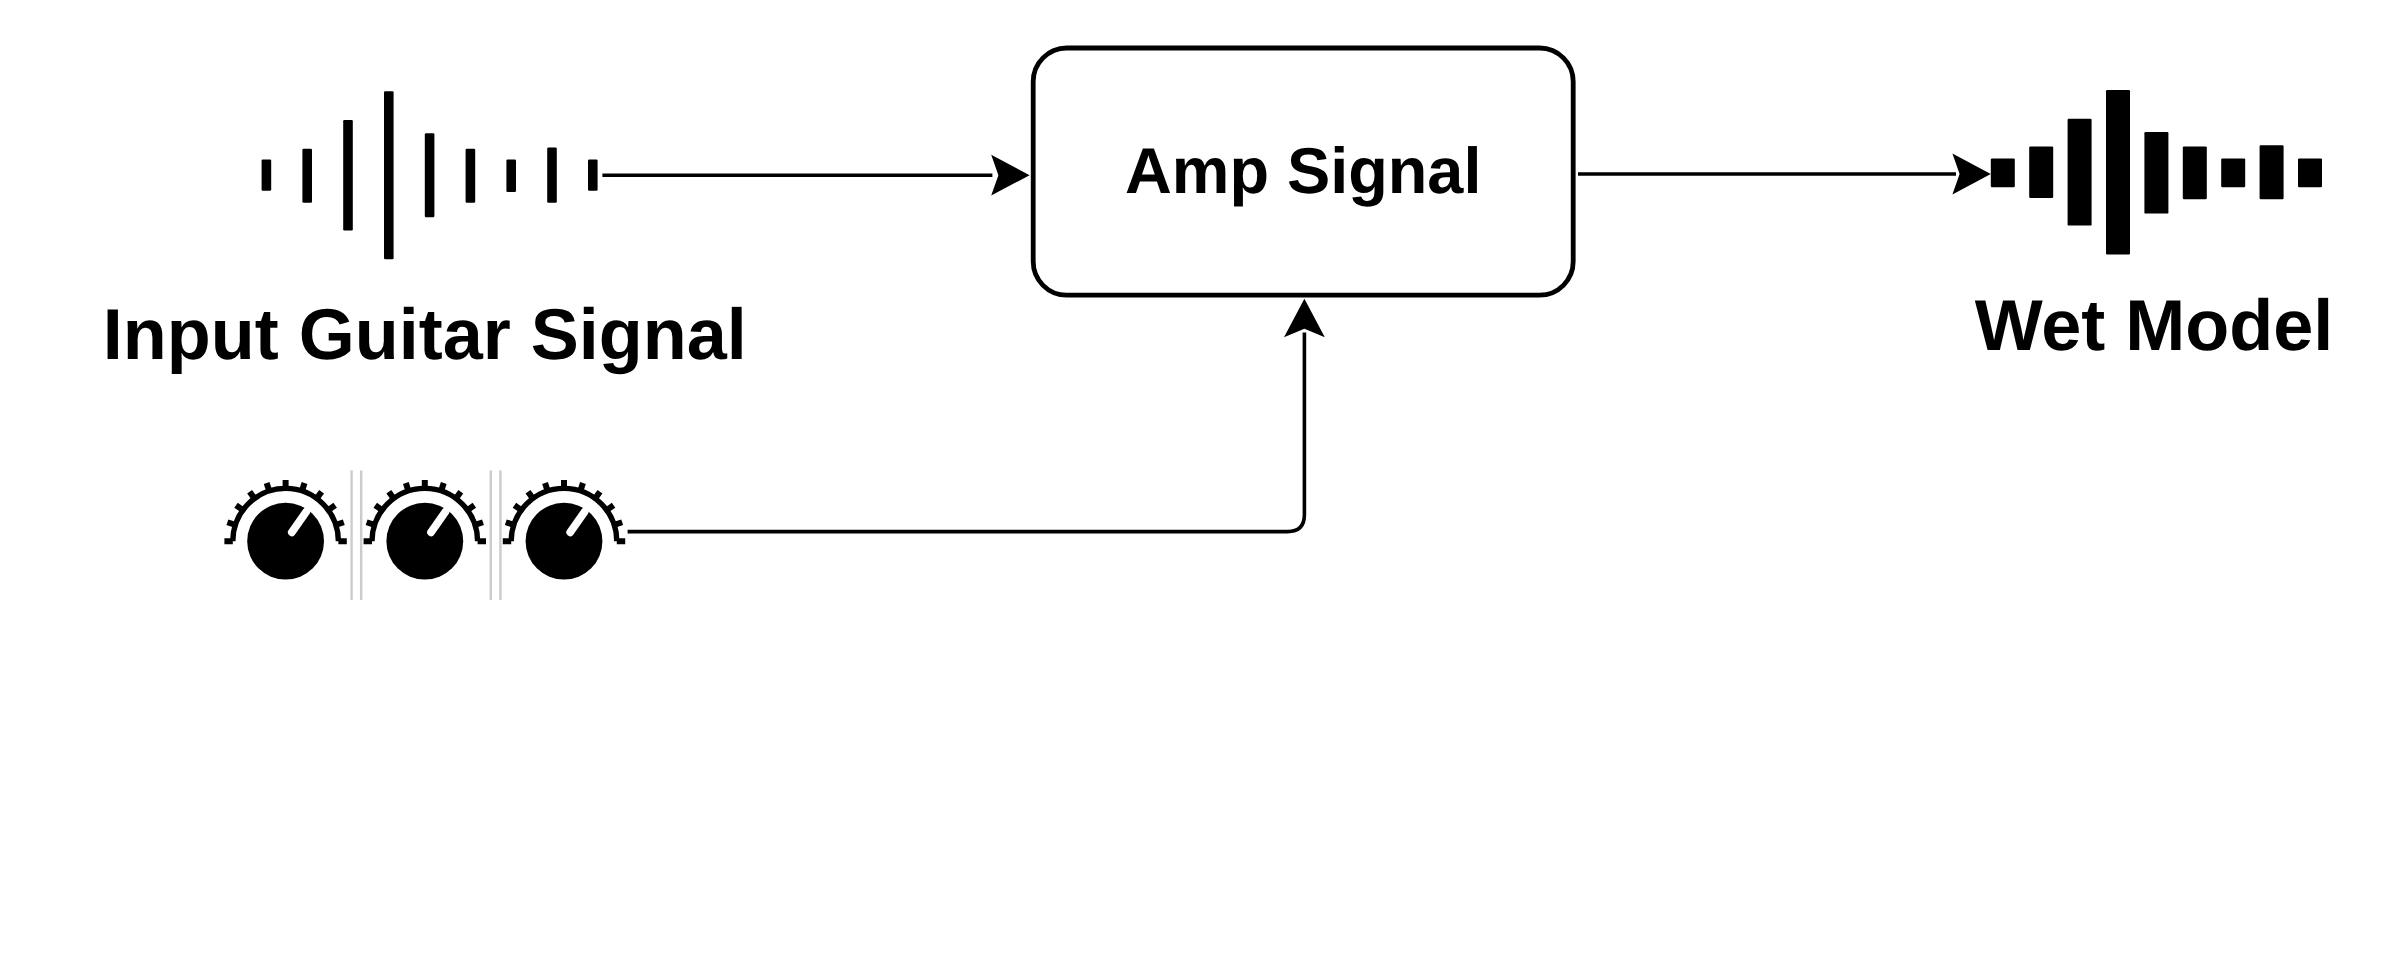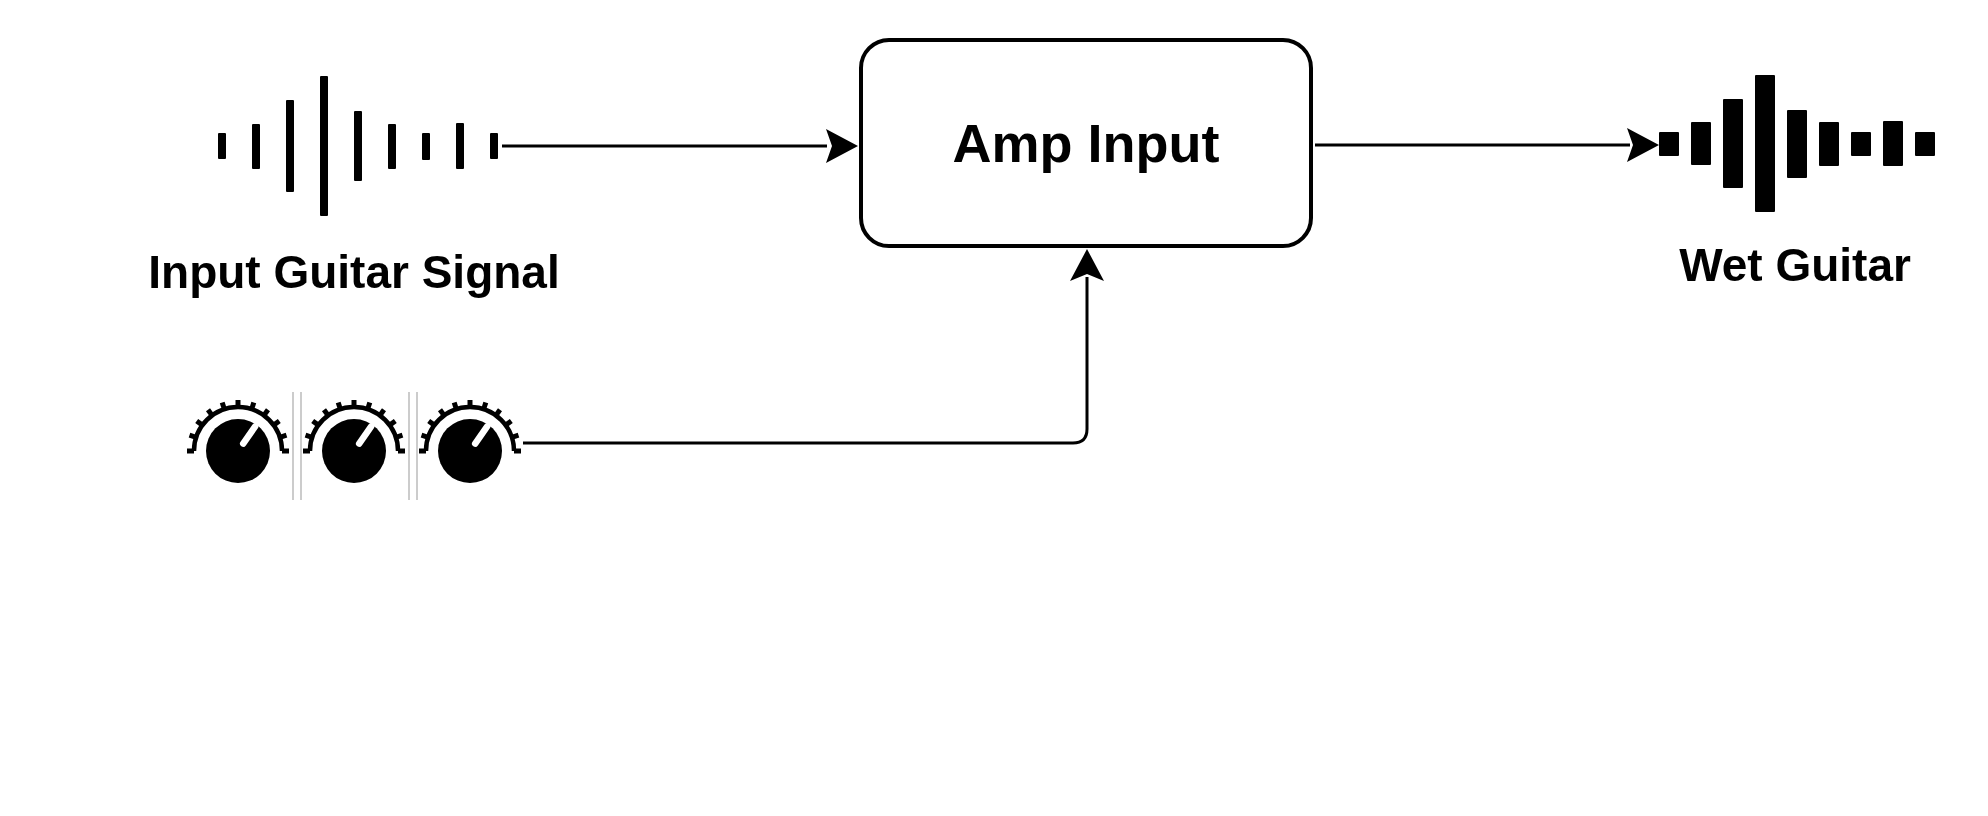--- a/index.html
+++ b/index.html
@@ -18,21 +18,21 @@
   .waveform{position:absolute;display:flex;align-items:center;}
   .waveform .wbar{background:#000;border-radius:1px;flex:0 0 auto;}
   .wf-input{left:218px;top:76px;height:140px;gap:26px;}
   .wf-input .wbar{width:8px;}
   .wf-wet{left:1659px;top:75px;height:137px;gap:12px;}
   .wf-wet .wbar{width:20px;}
 
   .diagram-label{
     position:absolute;
     transform:translateX(-50%);
-    font-size:46px;
+    font-size:60px;
     font-weight:700;
     color:#000;
     white-space:nowrap;
     line-height:1;
   }
   .lbl-input{left:354px;top:249px;}
   .lbl-wet{left:1795px;top:242px;}
   .lbl-settings{left:355px;top:529px;}
 
   .amp-box{
@@ -92,21 +92,21 @@
       <div class="wbar" style="height: 92px;"></div>
       <div class="wbar" style="height: 140px;"></div>
       <div class="wbar" style="height: 70px;"></div>
       <div class="wbar" style="height: 45px;"></div>
       <div class="wbar" style="height: 27px;"></div>
       <div class="wbar" style="height: 46px;"></div>
       <div class="wbar" style="height: 26px;"></div>
     </div>
 
   <div class="amp-box">
-    <span>Amp Input</span>
+    <span>Amp Signal</span>
   </div>
 
   <div class="waveform wf-wet">
       <div class="wbar" style="height: 24px;"></div>
       <div class="wbar" style="height: 43px;"></div>
       <div class="wbar" style="height: 89px;"></div>
       <div class="wbar" style="height: 137px;"></div>
       <div class="wbar" style="height: 68px;"></div>
       <div class="wbar" style="height: 44px;"></div>
       <div class="wbar" style="height: 24px;"></div>
@@ -163,15 +163,15 @@
     <circle cx="56" cy="61" r="32" fill="#000000"></circle>
     <line x1="61.2" y1="53.6" x2="73.2" y2="36.4" stroke="#ffffff" stroke-width="6.5" stroke-linecap="round"></line>
   </svg>
     </div>
   <div class="separator sep-1a"></div>
   <div class="separator sep-1b"></div>
   <div class="separator sep-2a"></div>
   <div class="separator sep-2b"></div>
 
   <div class="diagram-label lbl-input">Input Guitar Signal</div>
-  <div class="diagram-label lbl-wet">Wet Guitar</div>
+  <div class="diagram-label lbl-wet">Wet Model</div>
 
 </div>
 
 </body></html>

